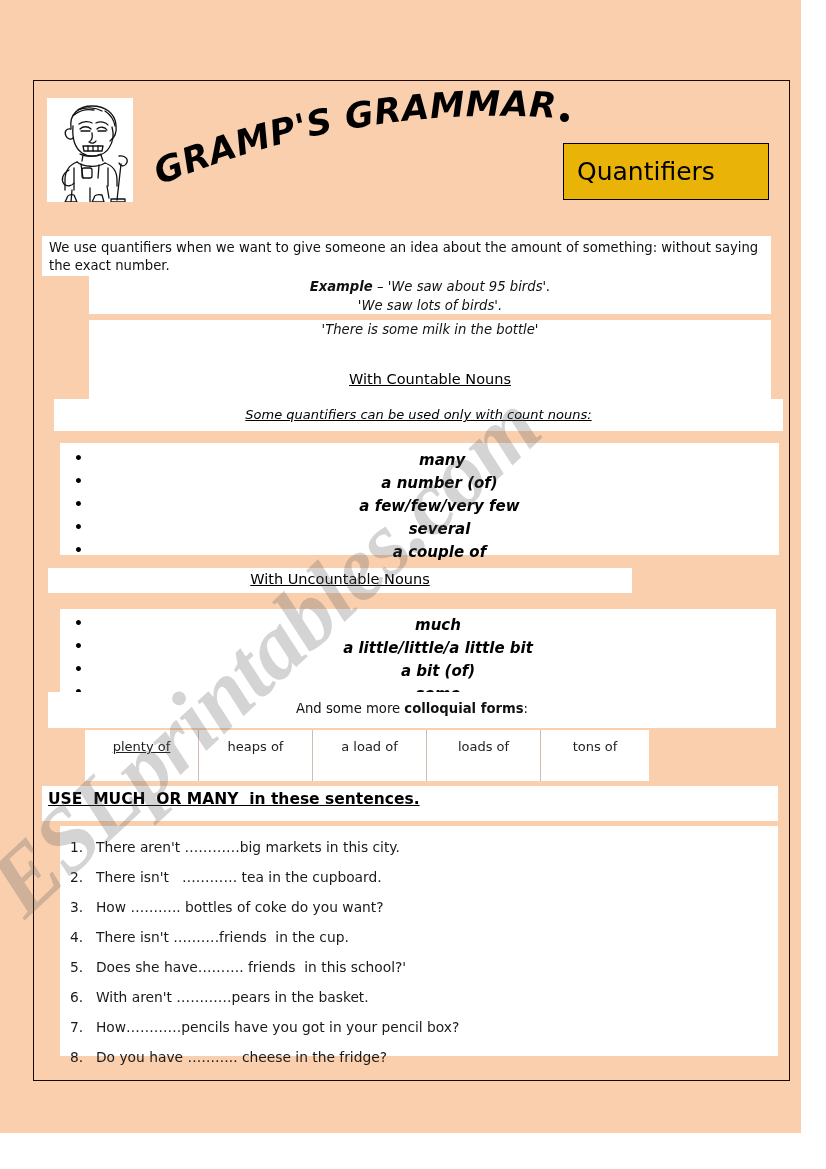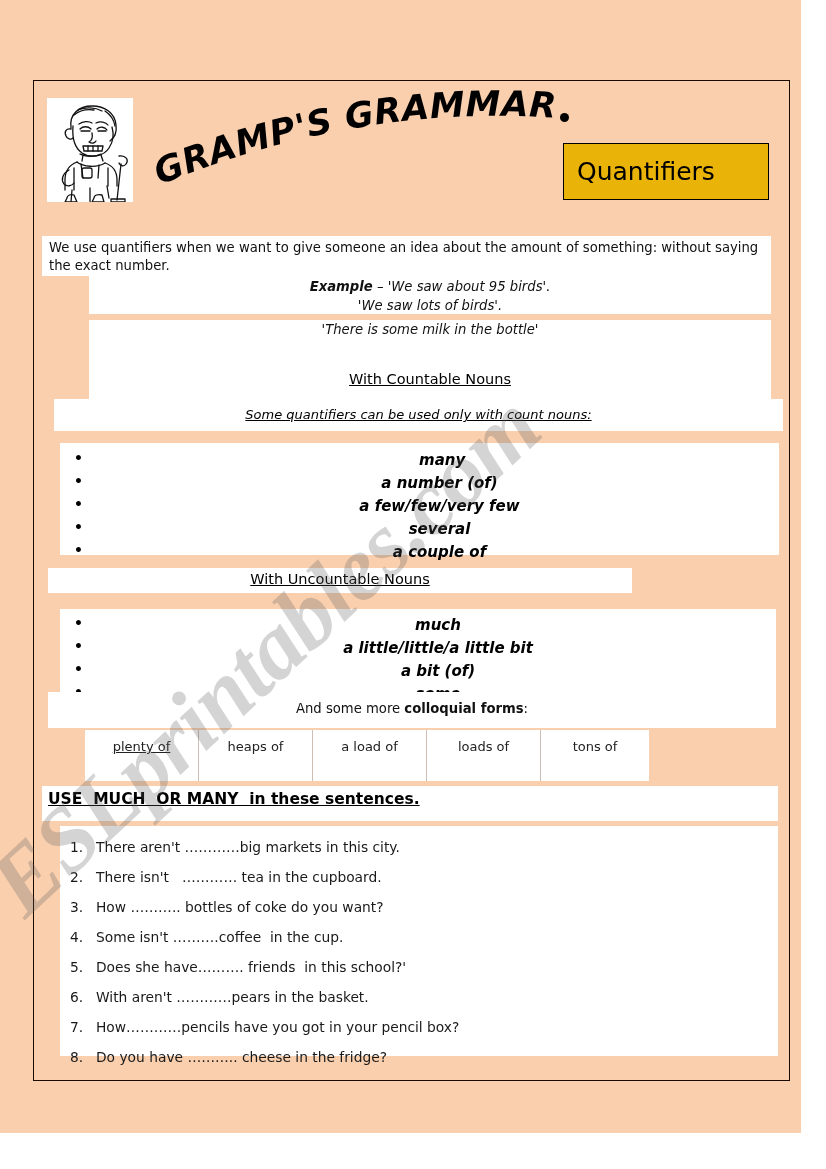--- a/index.html
+++ b/index.html
@@ -387,21 +387,21 @@
 
   <div class="wblock" style="left:42px; top:786px; width:736px; height:35px;">
     <div id="use-heading" style="padding:4px 0 0 6px;">USE  MUCH  OR MANY  in these sentences.</div>
   </div>
 
   <div class="wblock" style="left:60px; top:826px; width:718px; height:230px;">
     <ol class="exercises" style="padding-top:15px;">
       <li>There aren't …………big markets in this city.</li>
       <li>There isn't   ………… tea in the cupboard.</li>
       <li>How ……….. bottles of coke do you want?</li>
-      <li>Some isn't ……….coffee  in the cup.</li>
+      <li>There isn't ……….friends  in the cup.</li>
       <li>Does she have………. friends  in this school?'</li>
       <li>With aren't …………pears in the basket.</li>
       <li>How…………pencils have you got in your pencil box?</li>
       <li>Do you have ……….. cheese in the fridge?</li>
     </ol>
   </div>
 
   <div id="watermark">
     <div class="wm-text">ESLprintables.com</div>
   </div>

